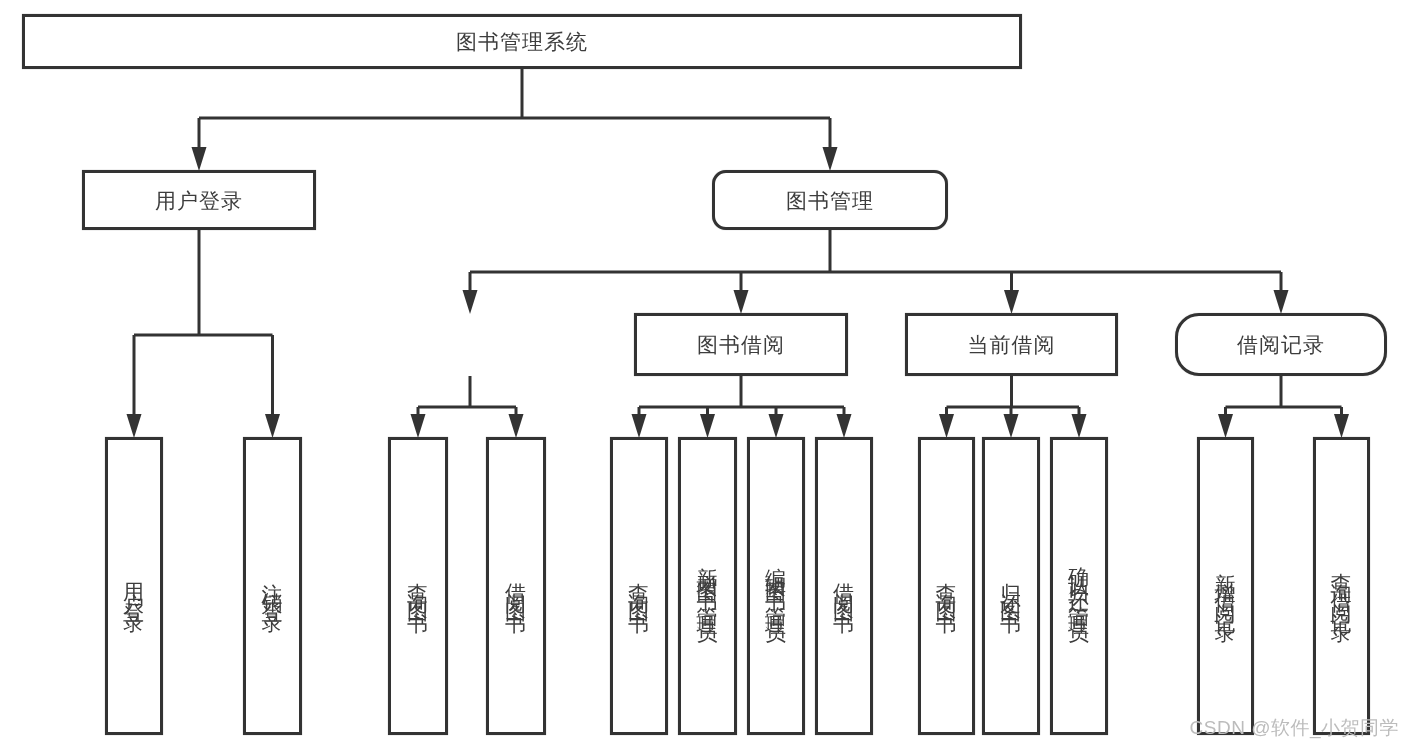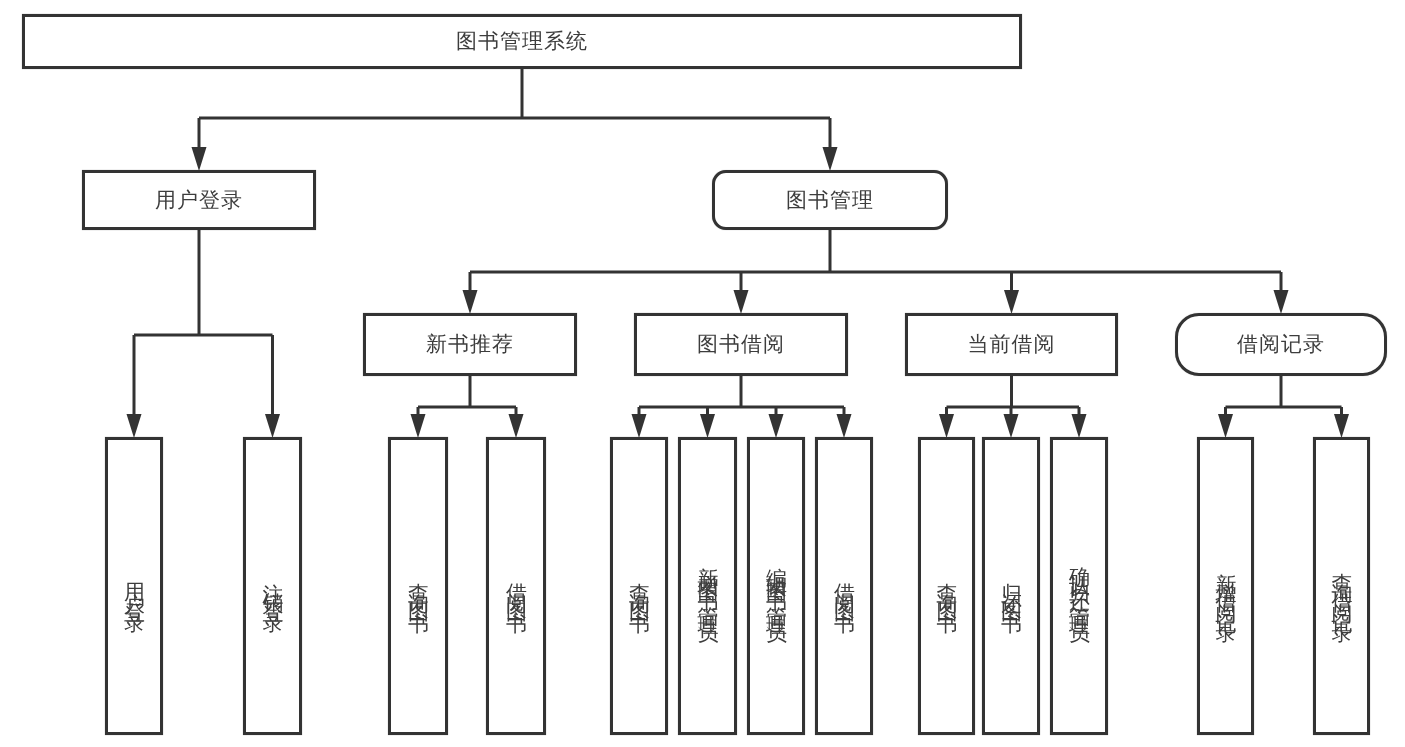--- a/index.html
+++ b/index.html
@@ -9,21 +9,21 @@
     --watermark: #bcbcbc;
     --bg: #ffffff;
   }
   * { margin: 0; padding: 0; box-sizing: border-box; }
   html, body { background: var(--bg); }
   .stage {
     position: relative;
     width: 1405px;
     height: 747px;
     background: var(--bg);
-    font-family: Liberation Serif, serif;
+    font-family: Liberation Sans, sans-serif;
     overflow: hidden;
   }
   #connectors {
     position: absolute;
     left: 0; top: 0;
     width: 1405px; height: 747px;
     z-index: 1;
   }
   .box {
     position: absolute;
@@ -115,21 +115,20 @@
       <polygon points="1218,414 1233,414 1225.5,438" fill="#333333"></polygon>
       <line x1="1341.5" y1="407" x2="1341.5" y2="417" stroke="#333333" stroke-width="3"></line>
       <polygon points="1334,414 1349,414 1341.5,438" fill="#333333"></polygon>
     </svg>
 
   <div class="box h" style="left: 22px; top: 14px; width: 1000px; height: 55px;">图书管理系统</div>
 
   <div class="box h" style="left: 82px; top: 170px; width: 234px; height: 60px;">用户登录</div>
   <div class="box h" style="left: 712px; top: 170px; width: 236px; height: 60px; border-radius: 14px;">图书管理</div>
 
-  <div class="box h" style="left: 363px; top: 313px; width: 214px; height: 63px;">新书推荐</div>
   <div class="box h" style="left: 634px; top: 313px; width: 214px; height: 63px;">图书借阅</div>
   <div class="box h" style="left: 905px; top: 313px; width: 213px; height: 63px;">当前借阅</div>
   <div class="box h" style="left: 1175px; top: 313px; width: 212px; height: 63px; border-radius: 24px;">借阅记录</div>
 
   <div class="box v" style="left: 105px; top: 437px; width: 58px; height: 298px;">用户登录</div>
   <div class="box v" style="left: 243px; top: 437px; width: 59px; height: 298px;">注销登录</div>
 
   <div class="box v" style="left: 388px; top: 437px; width: 60px; height: 298px;">查询图书</div>
   <div class="box v" style="left: 486px; top: 437px; width: 60px; height: 298px;">借阅图书</div>
 
@@ -138,13 +137,14 @@
   <div class="box v" style="left: 747px; top: 437px; width: 58px; height: 298px; letter-spacing: 8px;">编辑图书（管理员）</div>
   <div class="box v" style="left: 815px; top: 437px; width: 58px; height: 298px;">借阅图书</div>
 
   <div class="box v" style="left: 918px; top: 437px; width: 57px; height: 298px;">查询图书</div>
   <div class="box v" style="left: 982px; top: 437px; width: 58px; height: 298px;">归还图书</div>
   <div class="box v" style="left: 1050px; top: 437px; width: 58px; height: 298px; letter-spacing: 8px;">确认归还（管理员）</div>
 
   <div class="box v" style="left: 1197px; top: 437px; width: 57px; height: 298px;">新增借阅记录</div>
   <div class="box v" style="left: 1313px; top: 437px; width: 57px; height: 298px;">查询借阅记录</div>
 
+  <div class="watermark">CSDN @软件_小贺同学</div>
 </div>
 
 </body></html>

